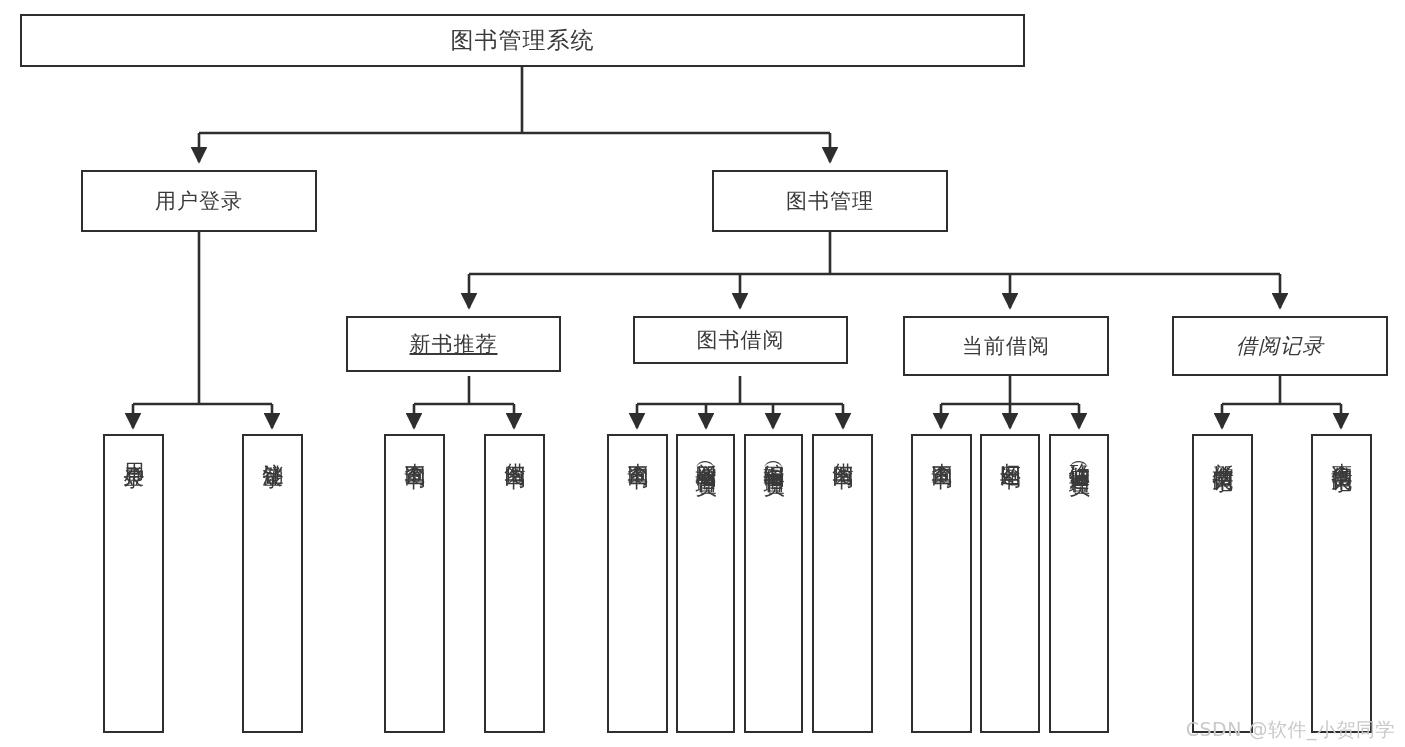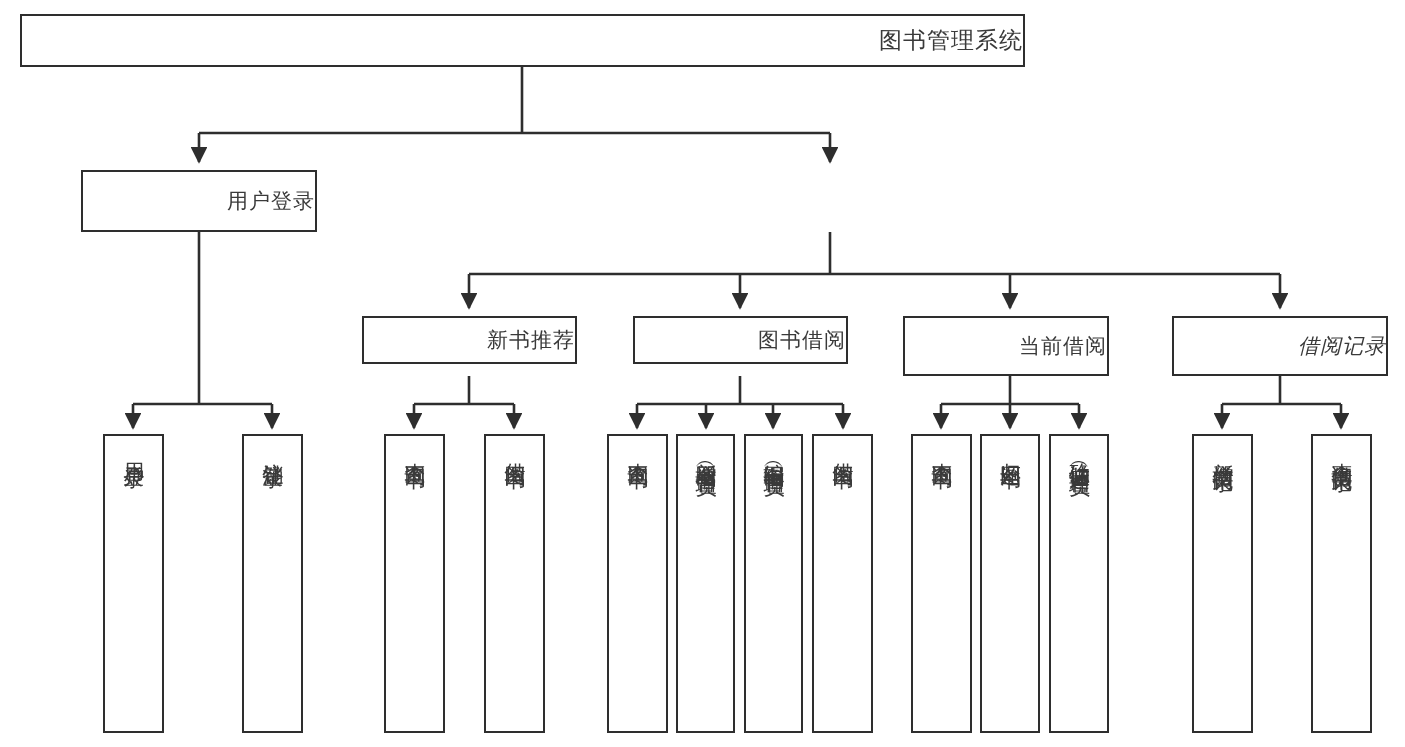--- a/index.html
+++ b/index.html
@@ -16,21 +16,21 @@
   #wires{position:absolute;left:0;top:0;width:1405px;height:747px;}
 
   
   .node{
     position:absolute;
     box-sizing:border-box;
     background:#ffffff;
     border:2.5px solid #2e2e2e;
     display:flex;
     align-items:center;
-    justify-content:flex-end;
+    justify-content:center;
     color:#3a3a3a;
     text-align:center;
     line-height:1.15;
   }
   .node .lbl{display:block;}
 
   
   .n-root{font-size:23px;letter-spacing:1px;}
   
   .n-mid{font-size:21px;letter-spacing:1px;}
@@ -120,22 +120,25 @@
   </svg>
 
   <div class="node n-root" style="left:20px;top:14px;width:1005px;height:53px;">
     <span class="lbl">图书管理系统</span>
   </div>
 
   <div class="node n-mid" style="left:81px;top:170px;width:236px;height:62px;">
     <span class="lbl">用户登录</span>
   </div>
 
+  <div class="node n-mid" style="left:712px;top:170px;width:236px;height:62px;">
+    <span class="lbl">图书管理</span>
+  </div>
 
-  <div class="node n-mid" style="left:362px;top:316px;width:215px;height:48px;">
+  <div class="node n-mid" style="left:346px;top:316px;width:215px;height:56px;text-decoration:underline;">
     <span class="lbl">新书推荐</span>
   </div>
 
   <div class="node n-mid" style="left:633px;top:316px;width:215px;height:48px;">
     <span class="lbl">图书借阅</span>
   </div>
 
   <div class="node n-mid" style="left:903px;top:316px;width:206px;height:60px;">
     <span class="lbl">当前借阅</span>
   </div>
@@ -181,14 +184,15 @@
     <span class="lbl">确认归还（管理员）</span>
   </div>
 
   <div class="node leaf" style="left:1192px;top:434px;width:61px;height:299px;">
     <span class="lbl">新增借阅记录</span>
   </div>
   <div class="node leaf" style="left:1311px;top:434px;width:61px;height:299px;">
     <span class="lbl">查询借阅记录</span>
   </div>
 
+  <div id="watermark">CSDN @软件_小贺同学</div>
 
 </div>
 
 </body></html>

